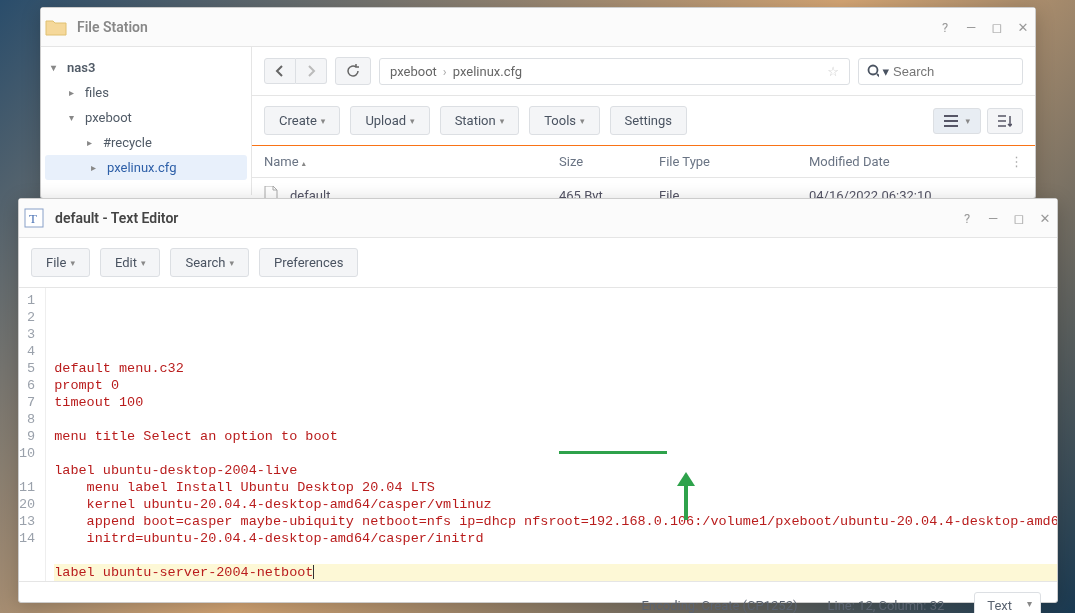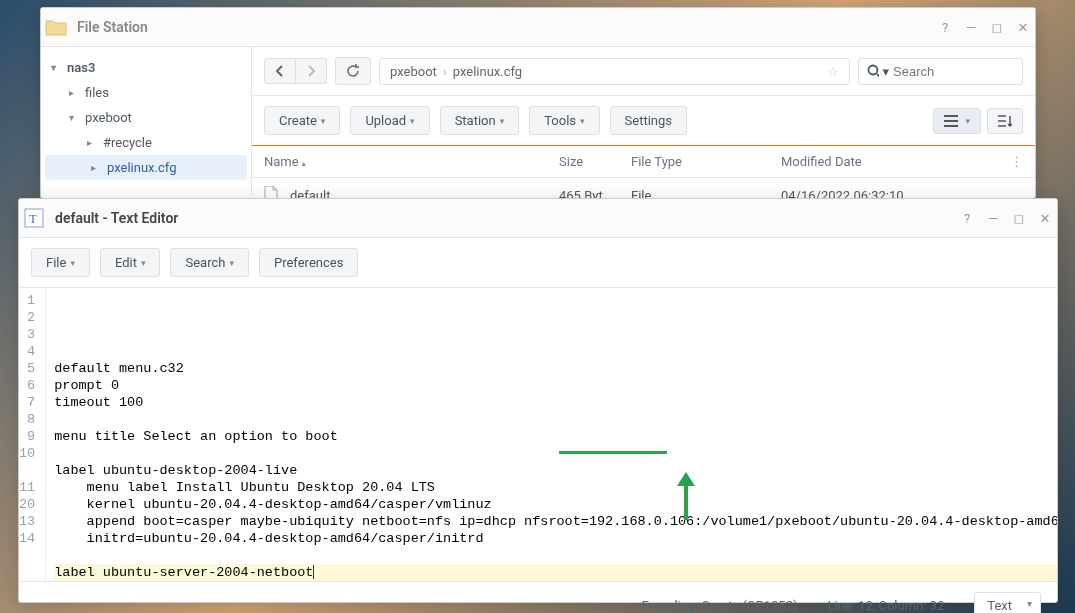--- a/index.html
+++ b/index.html
@@ -53,31 +53,31 @@
 .breadcrumb .sep { margin:0 6px; color:#aaa; }
 .breadcrumb .star { margin-left:auto; color:#ccc; }
 .searchbox { display:flex; align-items:center; border:1px solid #dcdfe3; border-radius:3px; padding:5px 8px; width:165px; background:#fff; }
 .searchbox input { border:none; outline:none; width:100%; font-size:13px; color:#666; }
 .action-row { display:flex; gap:10px; padding:10px 12px; border-bottom:1px solid #f97316; align-items:center; }
 .action-row .spacer { flex:1; }
 .view-toggles { display:flex; gap:6px; }
 .table-head { display:flex; padding:8px 12px; border-bottom:1px solid #e5e5e5; color:#6a7484; font-size:13px; }
 .col-name { width:295px; }
 .col-size { width:72px; }
-.col-type { width:150px; }
+.col-type { width:150px;margin-left:28px; }
 .col-mod { flex:1; }
 .col-menu { width:20px; text-align:right; color:#aaa; }
 .table-row { display:flex; padding:8px 12px; align-items:center; color:#556; }
 .file-icon { width:18px; margin-right:8px; color:#888; }
 
 
 .te-toolbar { display:flex; gap:10px; padding:10px 12px; border-bottom:1px solid #e5e5e5; }
 .editor { display:flex; font-family: "Consolas","Menlo","Courier New",monospace; font-size:13.5px; line-height:17px; height:calc(100% - 110px); overflow:hidden; background:#fff; position:relative;}
 .gutter { width:52px; text-align:right; padding:4px 10px 4px 0; color:#9aa1ab; background:#fff; border-right:1px solid #eee; user-select:none; }
-.code { padding:4px 0 4px 8px; color:#000000; white-space:pre; position:relative;font-family:Liberation Mono, monospace; }
+.code { padding:4px 0 4px 8px; color:#b91c1c; white-space:pre; position:relative;font-family:Liberation Mono, monospace; }
 .code-line { height:17px; }
 .code-line.hl { background:#fdf8d6; }
 .cursor-caret { display:inline-block; width:1px; height:14px; background:#333; vertical-align:middle; }
 .statusbar { display:flex; justify-content:flex-end; align-items:center; gap:30px; padding:10px 16px; border-top:1px solid #e5e5e5; color:#5a6370; }
 .status-select { border:1px solid #dcdfe3; border-radius:3px; padding:5px 28px 5px 12px; background:#fff; color:#5a6370; position:relative; }
 .status-select::after { content:"▾"; position:absolute; right:8px; color:#888; font-size:10px; }
 
 .underline-mark { position:absolute; height:3px; background:#2ea24b; }
 .arrow-mark { position:absolute; }
 .sort-caret { font-size:8px; margin-left:3px; color:#888; }

